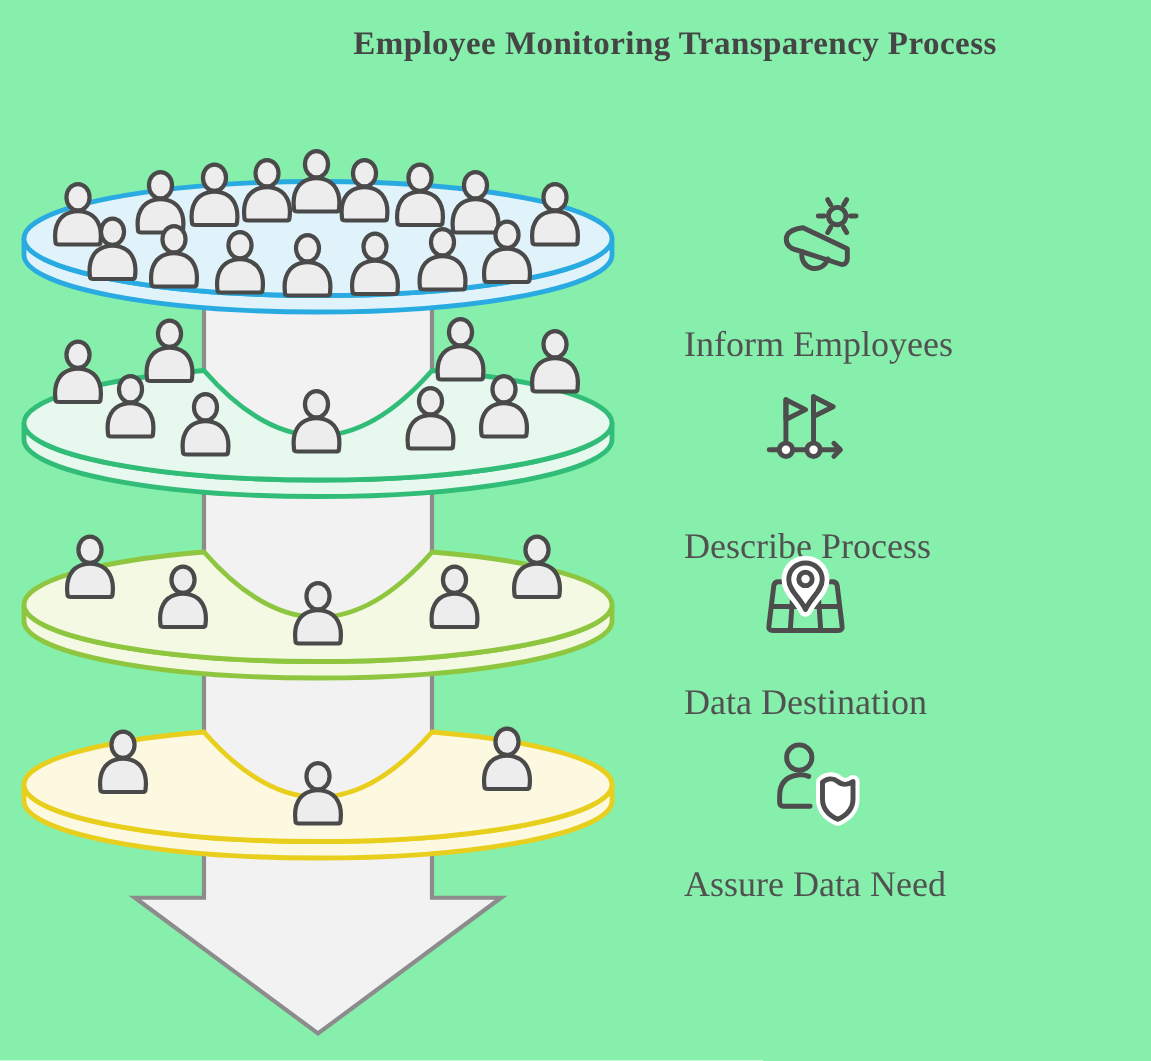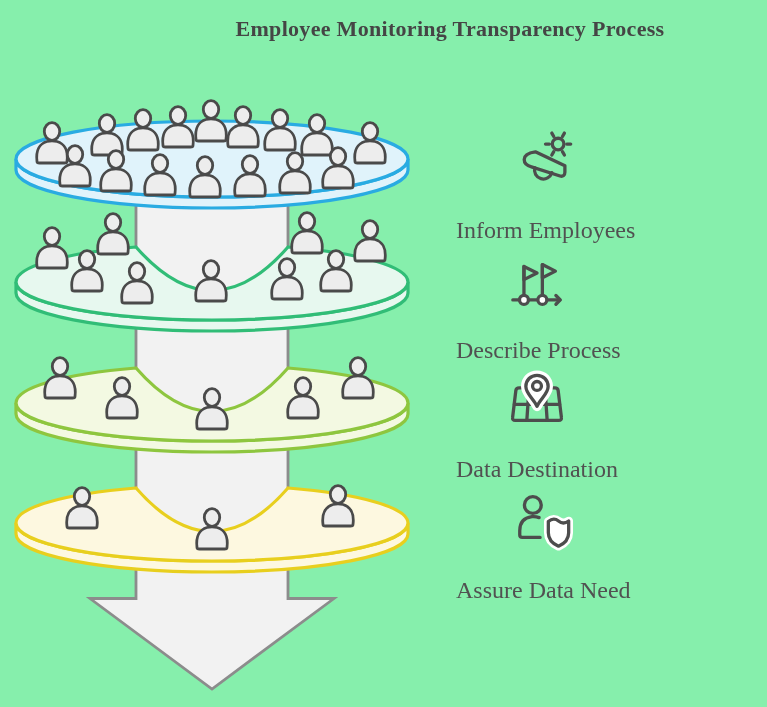--- a/index.html
+++ b/index.html
@@ -114,21 +114,21 @@
   <div class="step-row row-2">
     <svg class="step-icon icon-stroke" viewBox="0 0 64 64" fill="none" stroke-linecap="round" stroke-linejoin="round" stroke-width="3.4" stroke="#4d4d4d">
       <path d="M 6,51.5 L 54.5,51.5"></path>
       <path d="M 50.5,47 L 55,51.5 L 50.5,56"></path>
       <path d="M 17.5,46.9 L 17.5,17 M 36.5,46.9 L 36.5,15"></path>
       <path d="M 17.5,17 L 31,23.8 L 17.5,30.6 Z"></path>
       <path d="M 36.5,15 L 50,21.8 L 36.5,28.6 Z"></path>
       <circle cx="17.5" cy="51.5" r="4.6" fill="#ffffff"></circle>
       <circle cx="36.5" cy="51.5" r="4.6" fill="#ffffff"></circle>
     </svg>
-    <span class="step-label" style="color: rgb(81, 81, 81);">Describe Process</span>
+    <span class="step-label" style="color: rgb(81, 81, 81); margin-top: 15px;">Describe Process</span>
   </div>
 
   <div class="step-row row-3">
     <svg class="step-icon icon-stroke" viewBox="0 0 64 64" fill="none" stroke-linecap="round" stroke-linejoin="round" stroke-width="3.4" stroke="#4d4d4d">
       <path d="M 13.5,19.5 C 11.5,19.5 10.5,20.5 10.2,22 L 6.8,50 C 6.5,52 7.5,53 9.5,53 L 54.5,53 C 56.5,53 57.5,52 57.2,50 L 53.8,22 C 53.5,20.5 52.5,19.5 50.5,19.5 Z"></path>
       <path d="M 23.8,19.5 L 21.5,53 M 40.2,19.5 L 42.5,53 M 8.6,36.5 L 55.4,36.5"></path>
       <path d="M 32,6.5 C 25.5,6.5 20.5,11.5 20.5,18 C 20.5,25.5 28.5,30.5 32,38.5 C 35.5,30.5 43.5,25.5 43.5,18 C 43.5,11.5 38.5,6.5 32,6.5 Z" stroke="#ffffff" stroke-width="10" fill="#ffffff"></path>
       <path d="M 32,6.5 C 25.5,6.5 20.5,11.5 20.5,18 C 20.5,25.5 28.5,30.5 32,38.5 C 35.5,30.5 43.5,25.5 43.5,18 C 43.5,11.5 38.5,6.5 32,6.5 Z" fill="#ffffff"></path>
       <circle cx="32" cy="17.5" r="4.6" fill="#ffffff"></circle>
     </svg>

